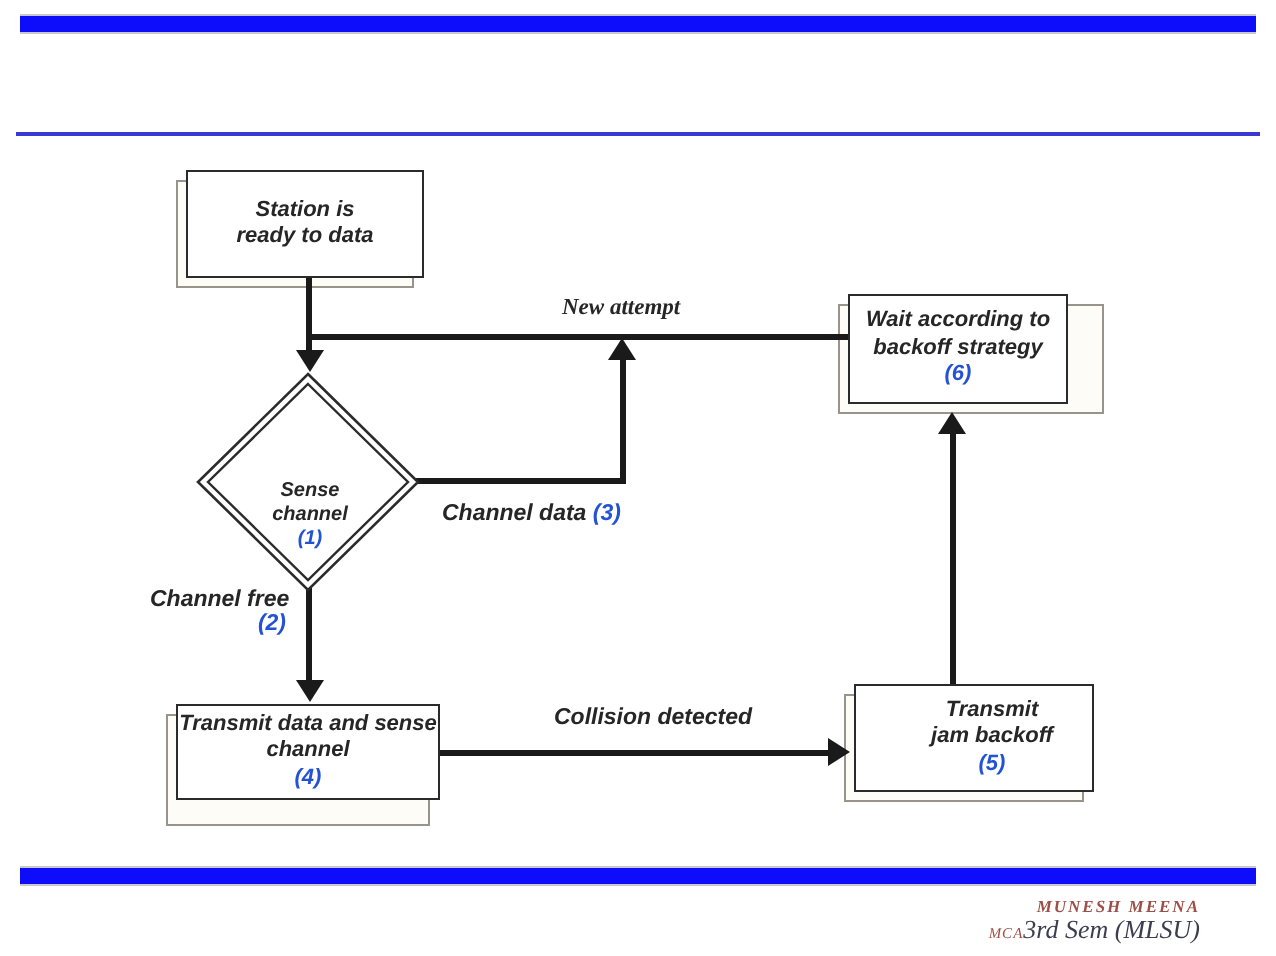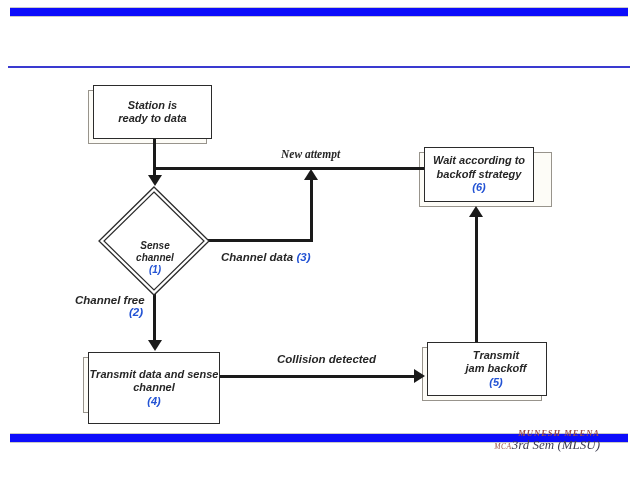--- a/index.html
+++ b/index.html
@@ -38,21 +38,21 @@
     position:absolute;font-style:italic;font-weight:bold;font-size:11.5px;color:#262626;
     white-space:nowrap;z-index:4;text-align:center;
   }
   
   .diamond-svg{position:absolute;left:92px;top:181px;z-index:3;}
   .diamond-text{
     position:absolute;left:103px;top:216px;width:104px;z-index:4;
     font-style:italic;font-weight:bold;font-size:10px;line-height:1.2;color:#262626;text-align:center;margin-top:24px;
   }
   
-  .credits{position:absolute;right:38px;top:428px;text-align:right;z-index:4;
+  .credits{position:absolute;right:38px;top:448px;text-align:right;z-index:4;
     font-family:"Liberation Serif",serif;font-style:italic;margin-left:47px;}
   .credit-author{font-size:8.5px;color:#9c4f45;letter-spacing:1px;font-weight:bold;}
   .credit-line2{font-size:13px;color:#3d3d52;line-height:1;}
   .credit-degree{font-size:7.5px;color:#9c4f45;letter-spacing:0.5px;text-align:right;}
 </style>
 </head>
 <body>
 
 <div class="slide">
 
@@ -67,21 +67,21 @@
   </div>
 
   <div class="shadowbox" style="left:419px;top:152px;width:133px;height:55px;"></div>
   <div class="procbox" style="left:424px;top:147px;width:110px;height:55px;">
     <span>Wait according to</span>
     <span>backoff strategy</span>
     <span class="num">(6)</span>
   </div>
 
   <div class="shadowbox" style="left:83px;top:357px;width:132px;height:56px;"></div>
-  <div class="procbox" style="left:88px;top:352px;width:132px;height:72px;justify-content:center;">
+  <div class="procbox" style="left:88px;top:352px;width:132px;height:48px;justify-content:center;">
     <span>Transmit data and sense</span>
     <span>channel</span>
     <span class="num">(4)</span>
   </div>
 
   <div class="shadowbox" style="left:422px;top:347px;width:120px;height:54px;"></div>
   <div class="procbox" style="left:427px;top:342px;width:120px;height:54px;padding-left:18px;">
     <span>Transmit</span>
     <span>jam backoff</span>
     <span class="num">(5)</span>

